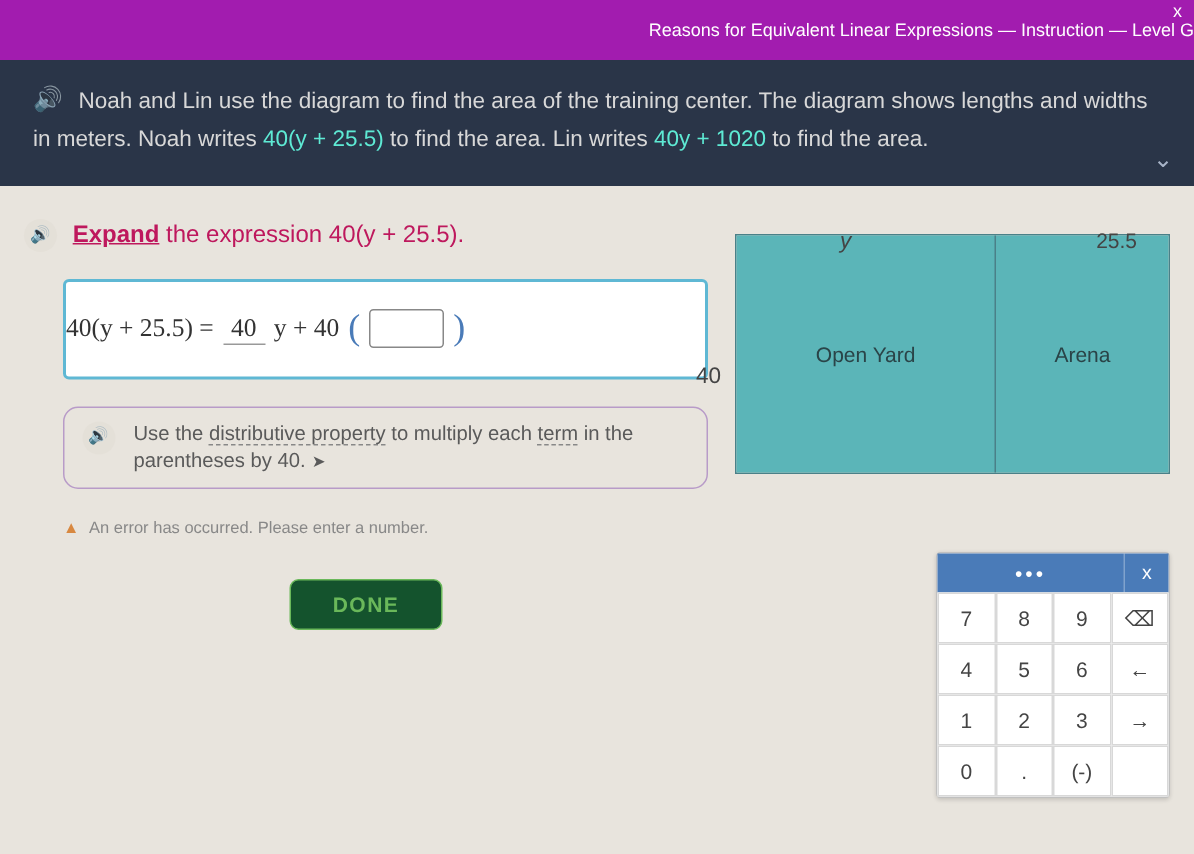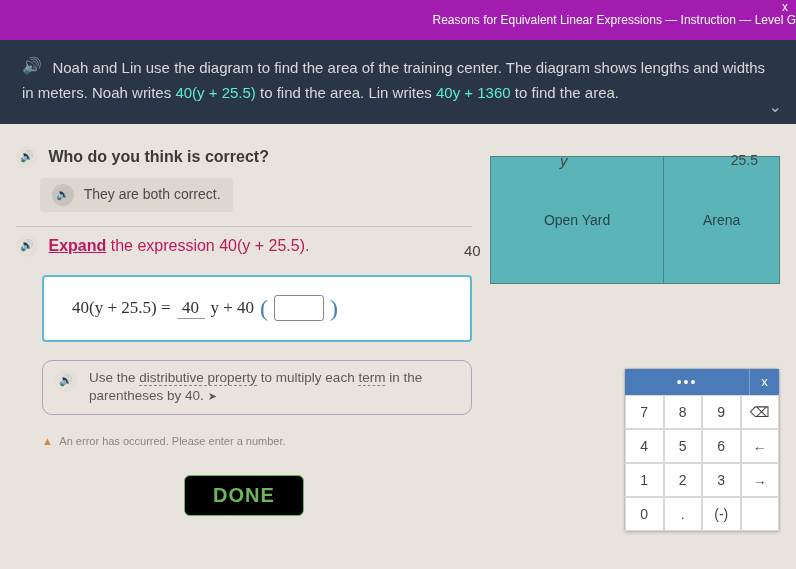--- a/index.html
+++ b/index.html
@@ -14,73 +14,65 @@
 .content { display: flex; padding: 14px 16px 0 16px; gap: 18px; }
 .left-col { flex: 1; }
 .right-col { width: 290px; position: relative; }
 .q-row { border-bottom: 1px solid #c8c4bc; padding: 8px 0 14px 0; }
 .sound-icon { display: inline-flex; width: 22px; height: 22px; background: #e4e0d8; border-radius: 50%; align-items: center; justify-content: center; font-size: 11px; color: #666; margin-right: 6px; vertical-align: middle; cursor: pointer; }
 .q-text { font-size: 16px; color: #3a3a3a; font-weight: bold; vertical-align: middle; }
 .ans-pill { display: inline-block; background: #dcd8d0; border-radius: 4px; padding: 6px 12px; margin: 10px 0 0 24px; font-size: 14px; color: #4a4a4a; }
 .ans-pill .sound-icon { background: #c8c4bc; }
 .expand-text { font-size: 16px; color: #be185d; vertical-align: middle; }
 .expand-text strong { text-decoration: underline; }
-.eq-box { background: #fff; border: 2px solid #5fb8d4; border-radius: 4px; padding: 18px 28px; margin: 18px 0 0 26px; font-size: 17px; color: #333; display: flex; align-items: center; gap: 6px; font-family: 'Times New Roman', serif; }
+.eq-box { background: #fff; border: 2px solid #5fb8d4; border-radius: 4px; padding: 18px 0; margin: 18px 0 0 26px; font-size: 17px; color: #333; display: flex; align-items: center; gap: 6px; font-family: 'Times New Roman', serif; }
 .eq-box .mini-fill { display: inline-block; border-bottom: 1px solid #999; min-width: 28px; text-align: center; padding: 0 4px; }
 .eq-box .paren { font-size: 24px; color: #4a7bb8; font-weight: normal; }
 .eq-box .input-field { border: 1px solid #888; border-radius: 3px; width: 50px; height: 26px; background: #fff; }
 .hint-box { border: 1px solid #b89bc8; border-radius: 10px; padding: 8px 12px; margin: 18px 0 0 26px; font-size: 13.5px; color: #5a5a5a; line-height: 1.4; display: flex; align-items: flex-start; gap: 6px; }
 .hint-box .sound-icon { flex-shrink: 0; margin-top: 1px; }
 .dashed-u { border-bottom: 1px dashed #888; }
 .err-row { margin: 20px 0 0 26px; font-size: 11px; color: #888; }
 .err-row .warn { color: #d88840; margin-right: 4px; }
 .diagram-wrap { position: relative; margin-top: 4px; }
 .dim-y { position: absolute; top: -4px; left: 70px; font-style: italic; font-size: 15px; color: #444; }
 .dim-255 { position: absolute; top: -4px; right: 22px; font-size: 14px; color: #444; }
 .dim-40 { position: absolute; left: -26px; top: 86px; font-size: 15px; color: #444; }
-.diagram { display: flex; border: 1.5px solid #4a8088; height: 128px; margin-top: 18px; margin-left: 0; }
+.diagram { display: flex; border: 1.5px solid #4a8088; height: 160px; margin-top: 18px; margin-left: 0; }
 .diagram .cell { background: #5bb5b8; display: flex; align-items: center; justify-content: center; font-size: 14px; color: #2a4448; }
 .open-yard { flex: 1.5; border-right: 1.5px solid #4a8088; }
 .arena { flex: 1; }
 .keypad { position: absolute; right: 0; top: 230px; background: #fff; border: 1px solid #c0c0c0; border-radius: 3px; width: 156px; box-shadow: 0 1px 3px rgba(0,0,0,0.15); }
 .keypad-head { display: flex; background: #4a7bb8; color: #fff; }
 .keypad-head .dots { flex: 1; text-align: center; padding: 5px 0; font-size: 14px; letter-spacing: 2px; cursor: pointer; }
 .keypad-head .kp-close { width: 30px; text-align: center; padding: 5px 0; font-size: 13px; cursor: pointer; border-left: 1px solid rgba(255,255,255,0.3); }
 .keypad-grid { display: grid; grid-template-columns: repeat(4, 1fr); }
 .keypad-grid .kp { border: 0.5px solid #d8d8d8; background: #fff; padding: 8px 0; text-align: center; font-size: 14px; color: #444; cursor: pointer; }
 .done-wrap { text-align: center; margin-top: 14px; }
-.done-btn { display: inline-block; background: #000000; border: 1.5px solid #6ab85a; border-radius: 6px; padding: 8px 28px; color: #6ab85a; font-weight: bold; font-size: 20px; letter-spacing: 1px; cursor: pointer; }
+.done-btn { display: inline-block; background: #14532d; border: 1.5px solid #6ab85a; border-radius: 6px; padding: 8px 28px; color: #6ab85a; font-weight: bold; font-size: 14px; letter-spacing: 1px; cursor: pointer; }
 .cursor-arrow { display: inline-block; margin-left: 4px; font-size: 11px; }
 </style>
 </head>
 <body>
 
 <div class="topbar">
   <span>Reasons for Equivalent Linear Expressions — Instruction — Level G</span>
   <span class="topbar-close">x</span>
 </div>
 
 <div class="instruction-panel">
   <span class="sound-btn">🔊</span>
   <span class="instruction-text">
-    <span>Noah and Lin use the diagram to find the area of the training center. The diagram shows lengths and widths in meters. Noah writes </span><span class="hl">40(y + 25.5)</span><span> to find the area. Lin writes </span><span class="hl">40y + 1360</span><span> to find the area.</span>
+    <span>Noah and Lin use the diagram to find the area of the training center. The diagram shows lengths and widths in meters. Noah writes </span><span class="hl">40(y + 25.5)</span><span> to find the area. Lin writes </span><span class="hl">40y + 1020</span><span> to find the area.</span>
   </span>
   <span class="chevron">⌄</span>
 </div>
 
 <div class="content">
   <div class="left-col">
-    <div class="q-row">
-      <span class="sound-icon">🔊</span>
-      <span class="q-text">Who do you think is correct?</span>
-      <div class="ans-pill">
-        <span class="sound-icon">🔊</span>
-        <span>They are both correct.</span>
-      </div>
-    </div>
 
     <div class="q-row" style="border-bottom:none;">
       <span class="sound-icon">🔊</span>
       <span class="expand-text">
         <strong>Expand</strong><span> the expression 40(y + 25.5).</span>
       </span>
 
       <div class="eq-box">
         <span>40(y + 25.5) =</span>
         <span class="mini-fill">40</span>

